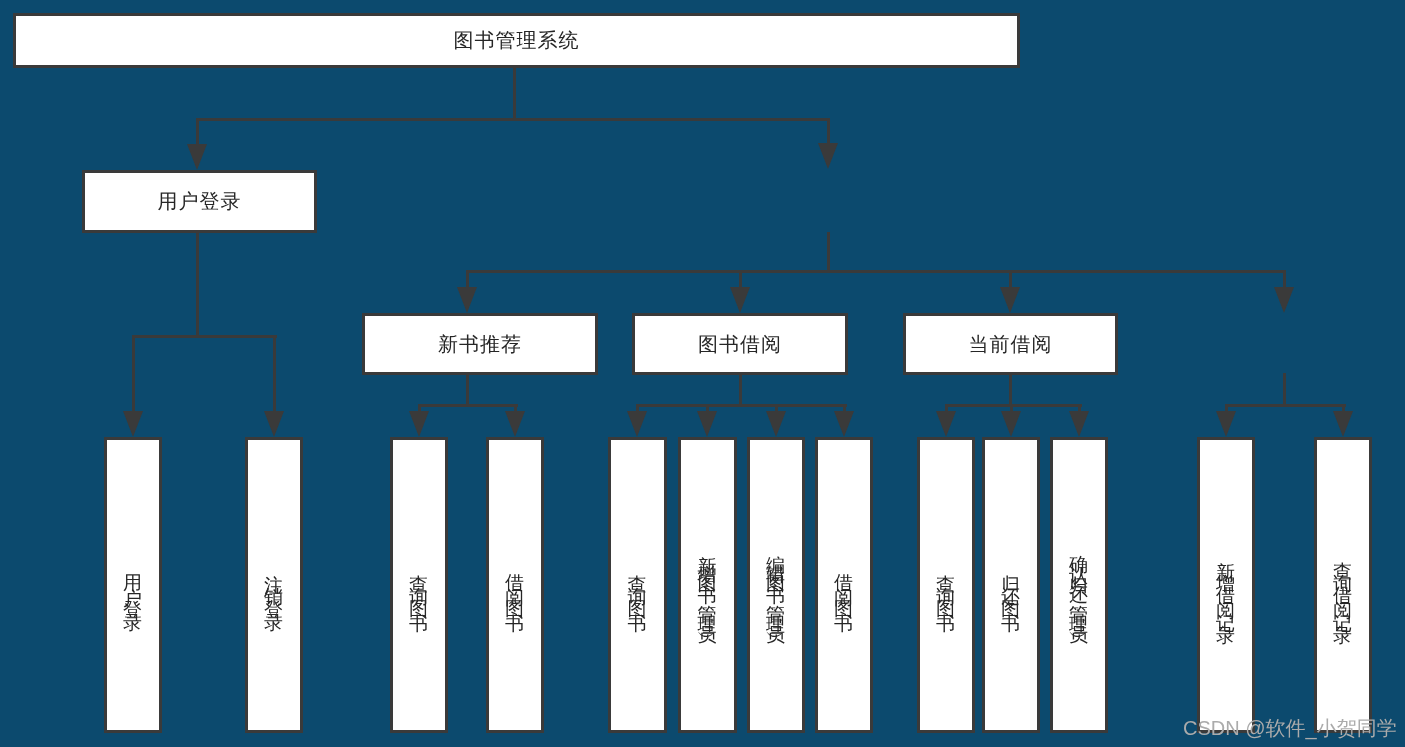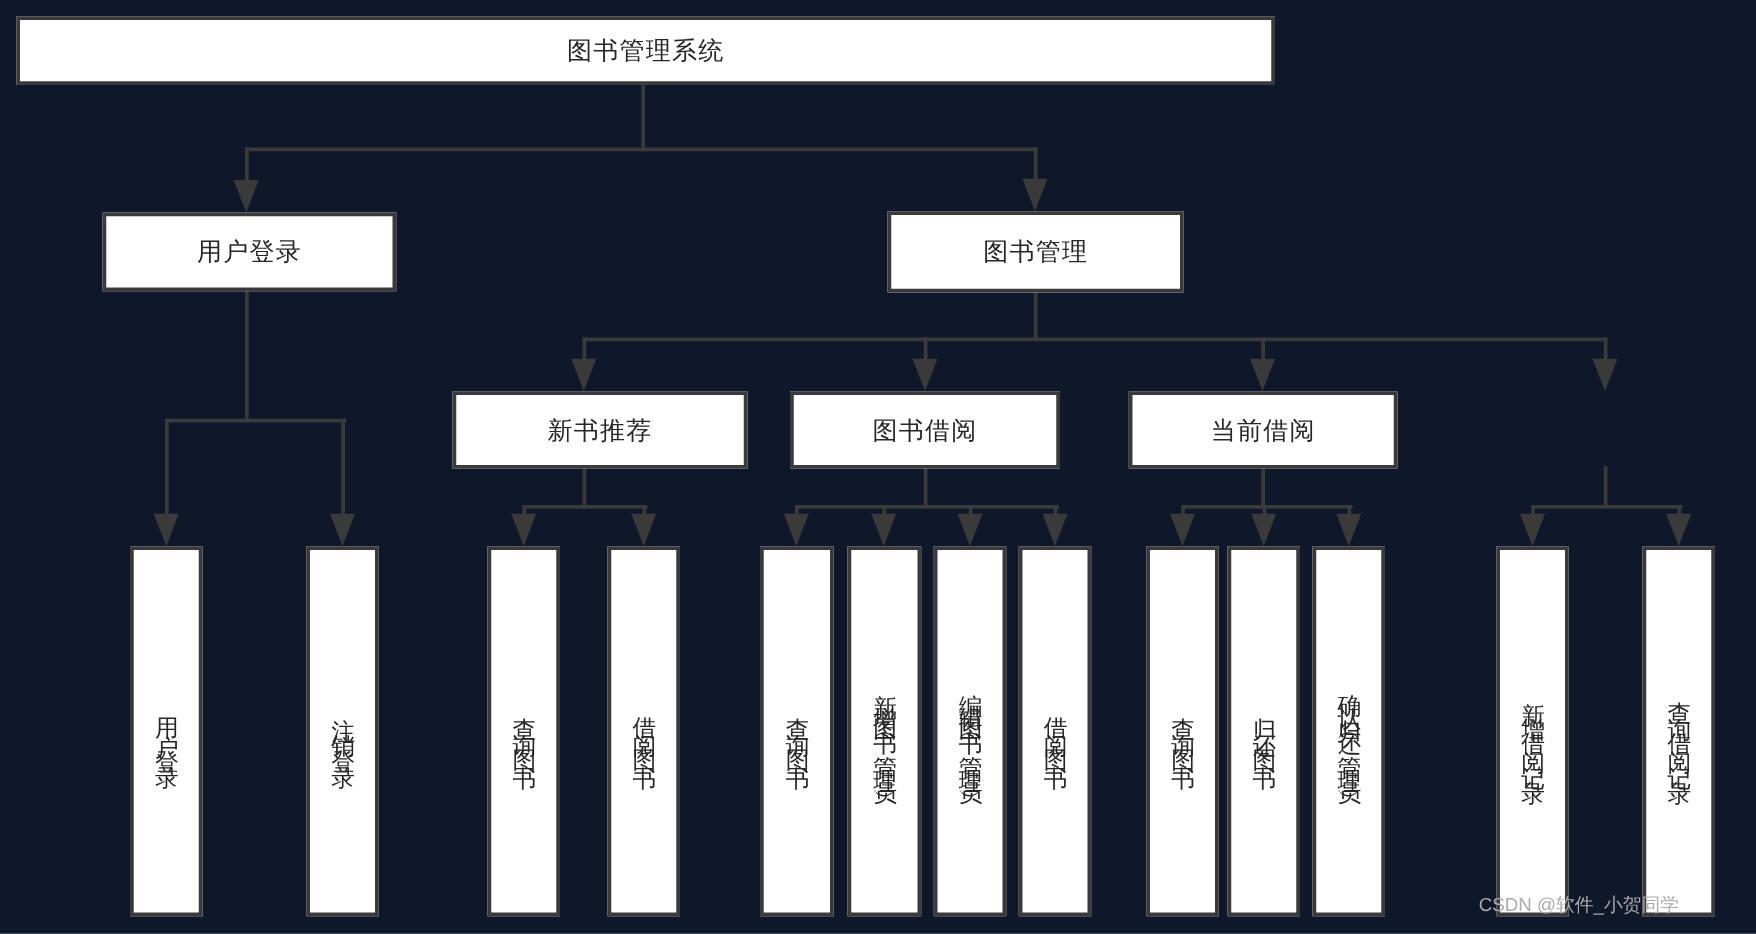--- a/index.html
+++ b/index.html
@@ -9,21 +9,21 @@
   }
   * { margin: 0; padding: 0; box-sizing: border-box; }
   html, body { background: #ffffff; }
   body {
     font-family: "Liberation Sans", "DejaVu Sans", sans-serif;
     width: 1405px; height: 747px; overflow: hidden;
   }
   .canvas {
     position: relative;
     width: 1405px; height: 747px;
-    background: #0f172a;
+    background: #0c4a6e;
   }
   .box {
     position: absolute;
     background: #ffffff;
     border: 3px solid var(--line);
     display: flex;
     align-items: center;
     justify-content: center;
   }
   .hlabel {
@@ -51,21 +51,21 @@
     position: absolute;
     display: block;
     width: 0; height: 0;
     border-left: 10px solid transparent;
     border-right: 10px solid transparent;
     border-top: 26px solid var(--line);
   }
   .watermark {
     position: absolute;
     left: 1183px; top: 715px;
-    font-size: 15px;
+    font-size: 20px;
     color: var(--watermark);
     white-space: nowrap;
   }
 </style>
 </head>
 <body>
 
 <div class="canvas">
 
   <i class="v" style="left:513px;top:66px;height:55px"></i>
@@ -128,23 +128,20 @@
   <i class="a" style="left:1216px;top:411px"></i>
   <i class="a" style="left:1333px;top:411px"></i>
 
   <div class="box" style="left:13px;top:13px;width:1007px;height:55px">
     <span class="hlabel">图书管理系统</span>
   </div>
 
   <div class="box" style="left:82px;top:170px;width:235px;height:63px">
     <span class="hlabel">用户登录</span>
   </div>
-  <div class="box" style="left:710px;top:169px;width:237px;height:65px">
-    <span class="hlabel">图书管理</span>
-  </div>
 
   <div class="box" style="left:362px;top:313px;width:236px;height:62px">
     <span class="hlabel">新书推荐</span>
   </div>
   <div class="box" style="left:903px;top:313px;width:215px;height:62px">
     <span class="hlabel">当前借阅</span>
   </div>
   <div class="box" style="left:632px;top:313px;width:216px;height:62px">
     <span class="hlabel">图书借阅</span>
   </div>

